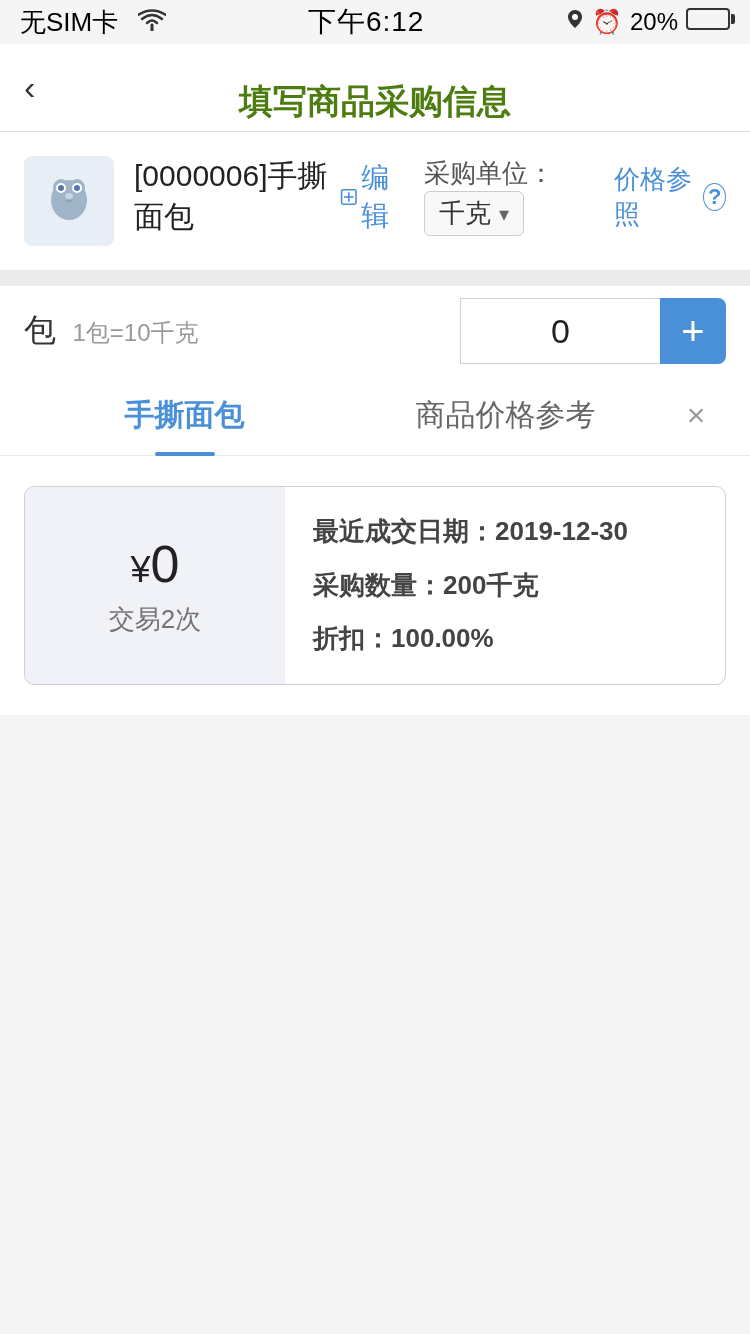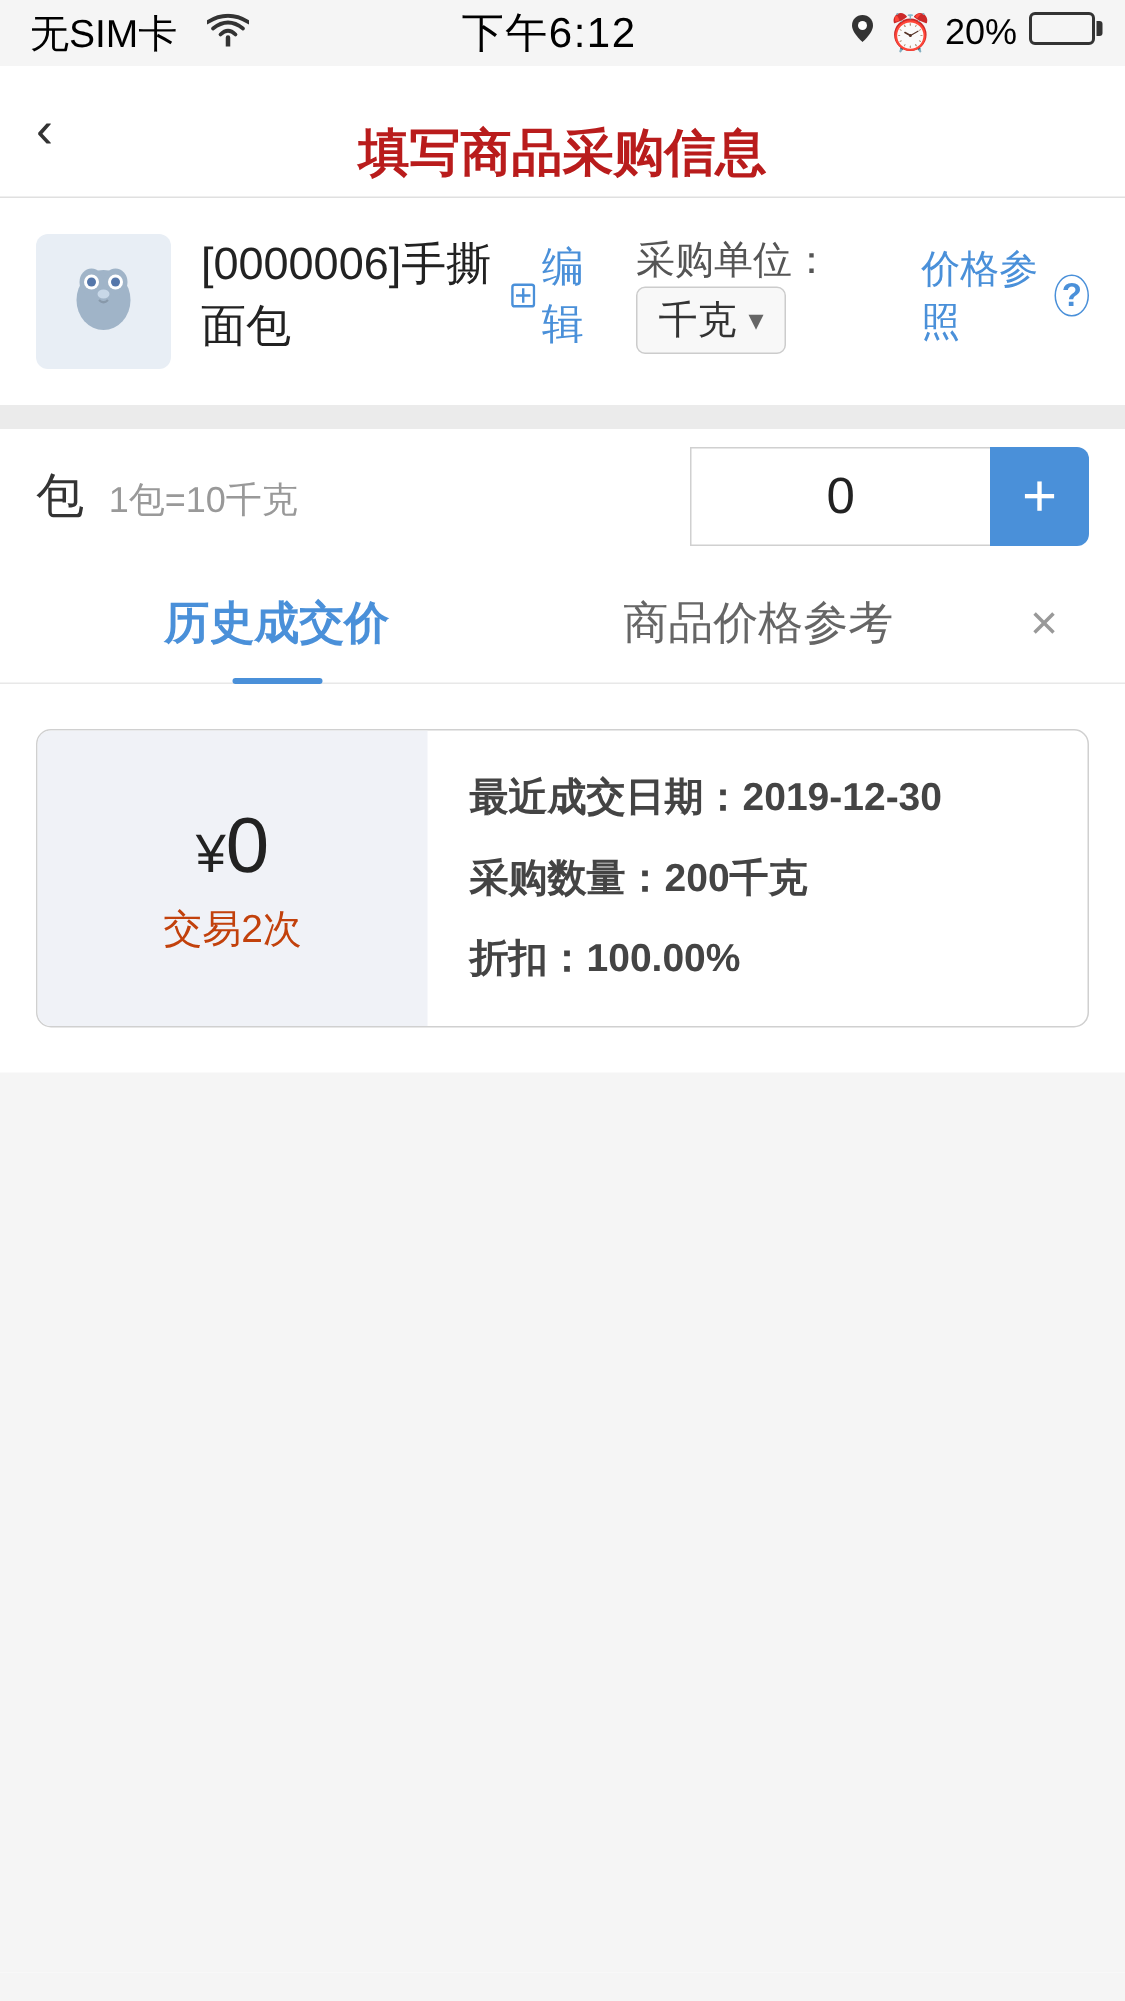--- a/index.html
+++ b/index.html
@@ -80,21 +80,21 @@
     .nav-back {
       position: absolute;
       left: 24px;
       font-size: 34px;
       color: #333;
       cursor: pointer;
     }
     .nav-title {
       font-size: 34px;
       font-weight: 600;
-      color: #b91c1c;
+      color: #4d7c0f;
       margin-top: 28px;
     }
 
     
     .product-card {
       width: 750px;
       background: #ffffff;
       padding: 24px 24px 24px 24px;
       display: flex;
       flex-direction: column;
@@ -313,21 +313,21 @@
       font-size: 52px;
       color: #222;
       font-weight: 500;
     }
     .price-yen {
       font-size: 36px;
       color: #222;
     }
     .price-trade-count {
       font-size: 26px;
-      color: #c2410c;
+      color: #737373;
       margin-top: 8px;
     }
     .price-card-right {
       flex: 1;
       padding: 24px 28px;
       display: flex;
       flex-direction: column;
       justify-content: center;
       gap: 12px;
     }
@@ -438,21 +438,21 @@
     <div class="quantity-input-box">0</div>
     <button class="quantity-plus-btn">
       <span>+</span>
     </button>
   </div>
 </div>
 
 <div class="tabs-section">
   <div class="tabs-header">
     <div class="tab-item active">
-      <span>历史成交价</span>
+      <span>手撕面包</span>
     </div>
     <div class="tab-item">
       <span>商品价格参考</span>
     </div>
     <div class="tab-close-btn">×</div>
   </div>
 
   <div class="price-card">
     <div class="price-card-left">
       <div class="price-value">

